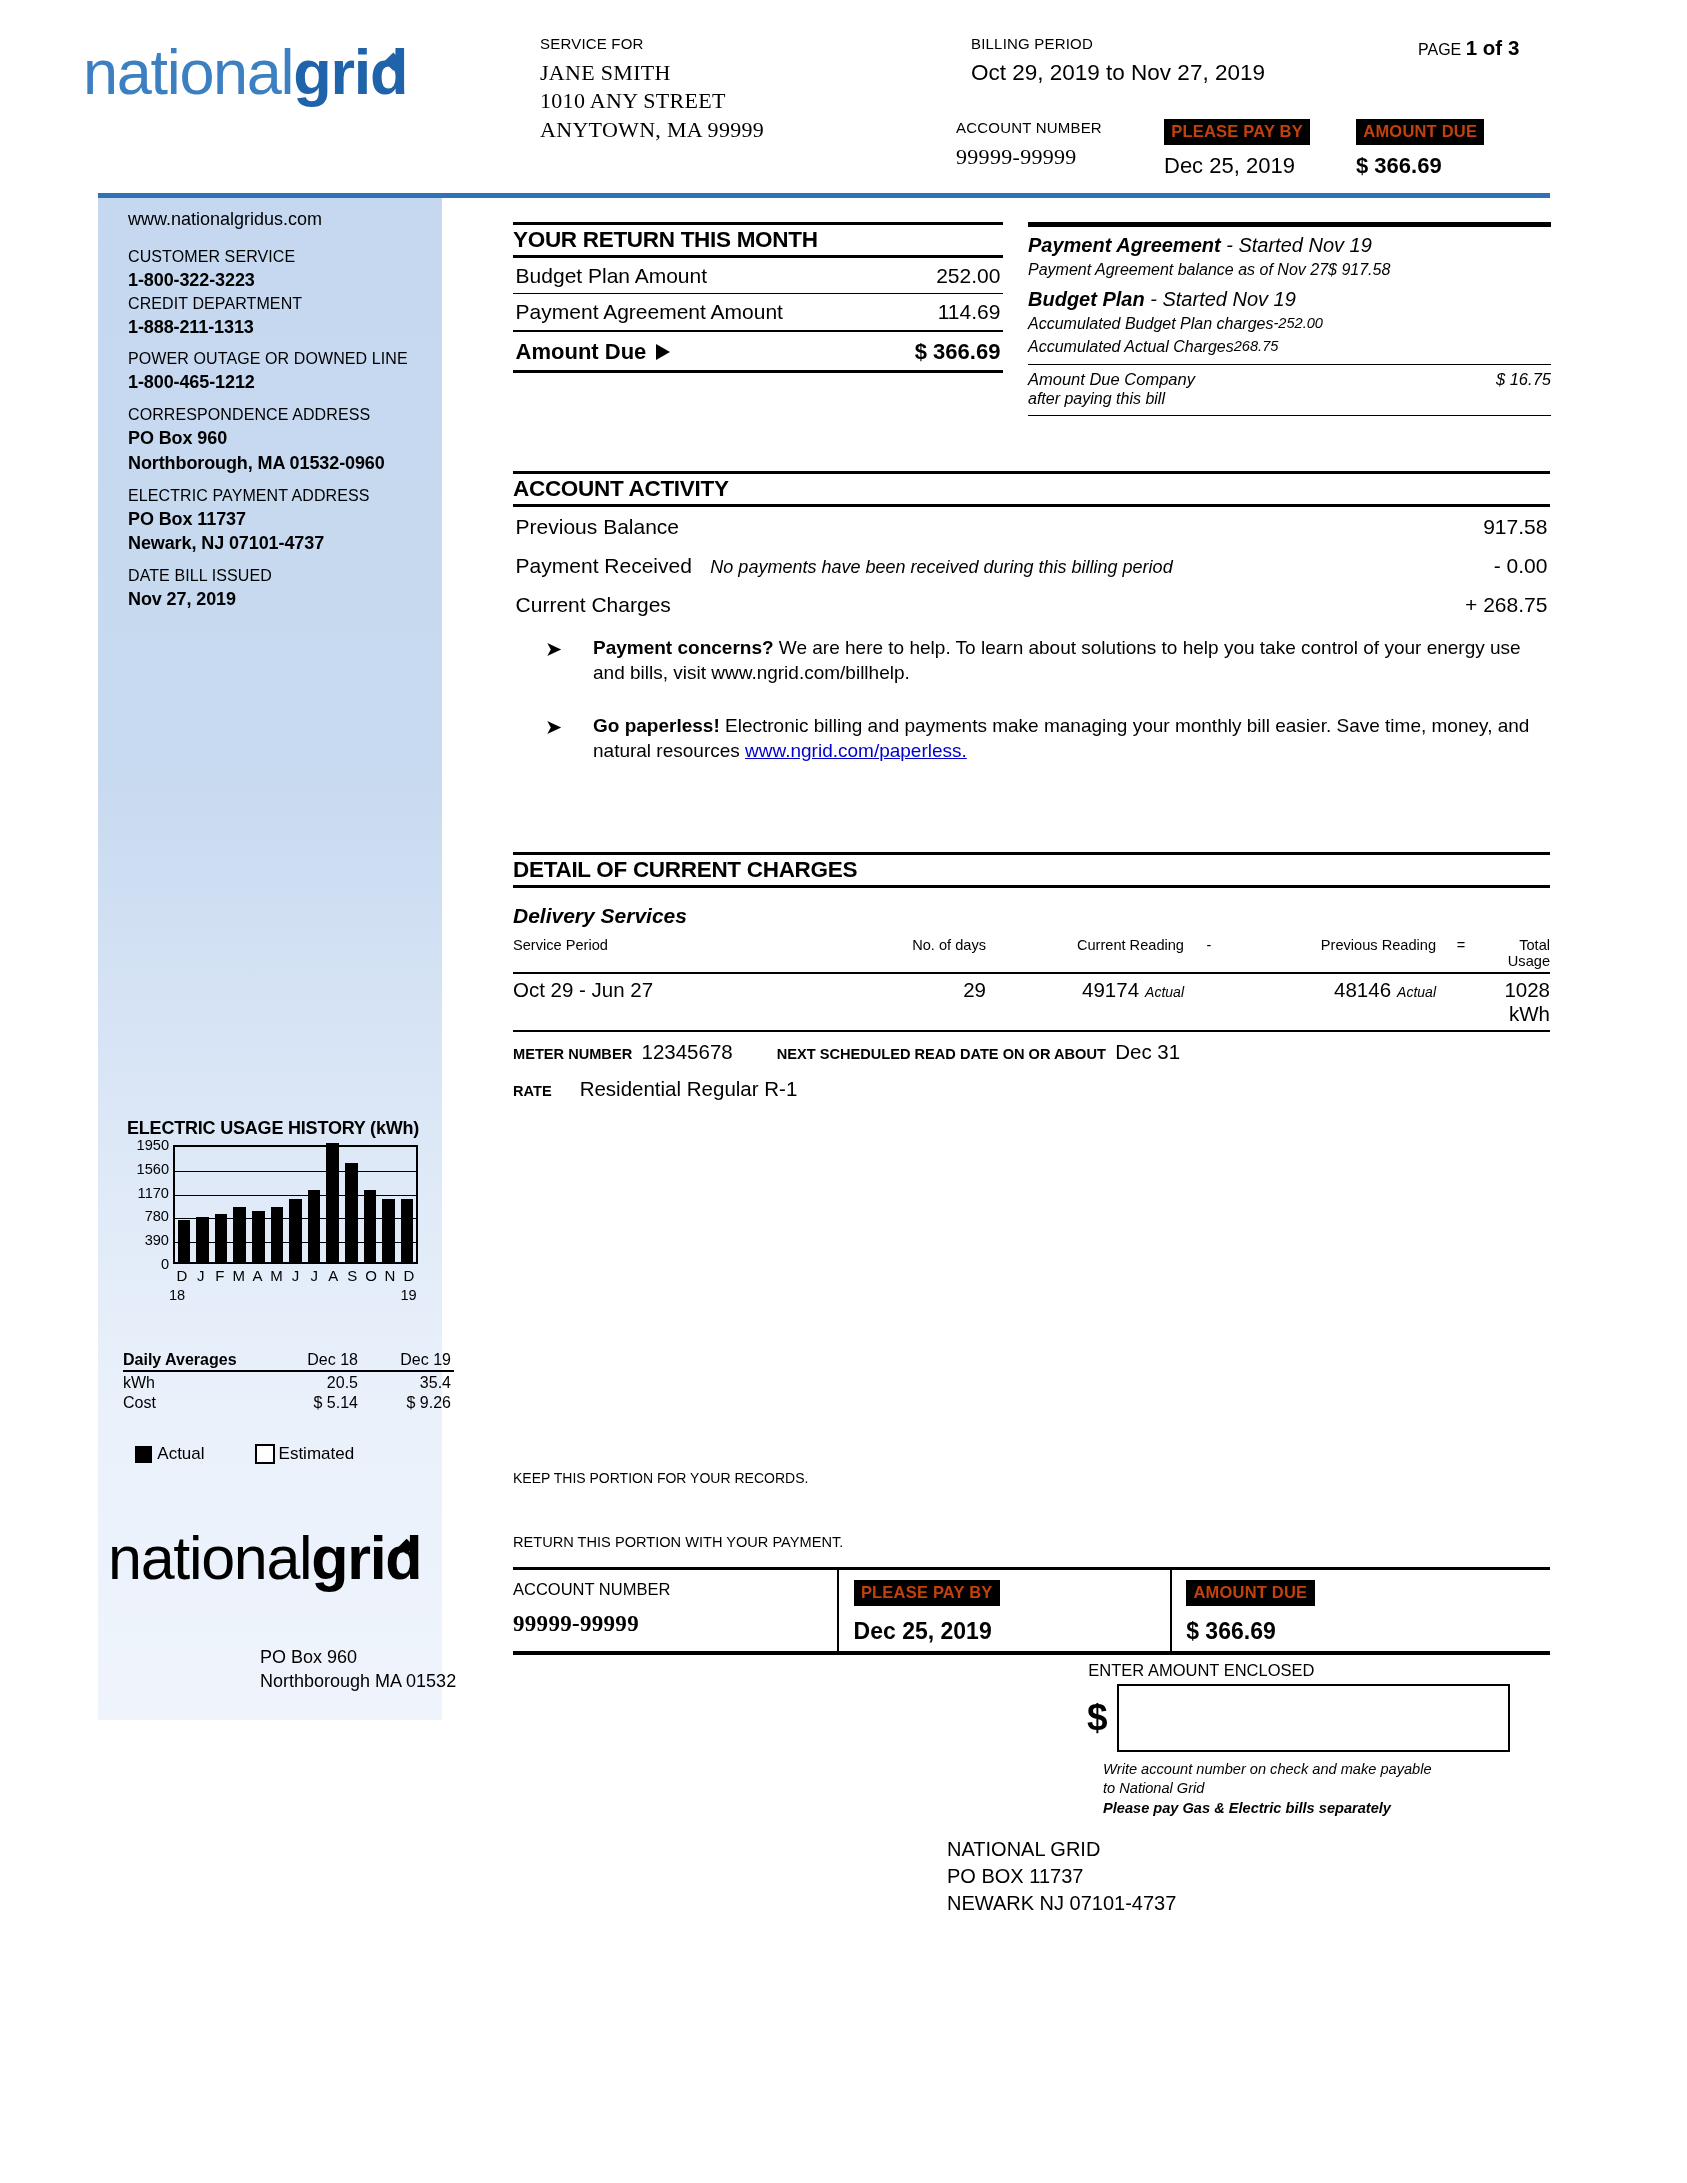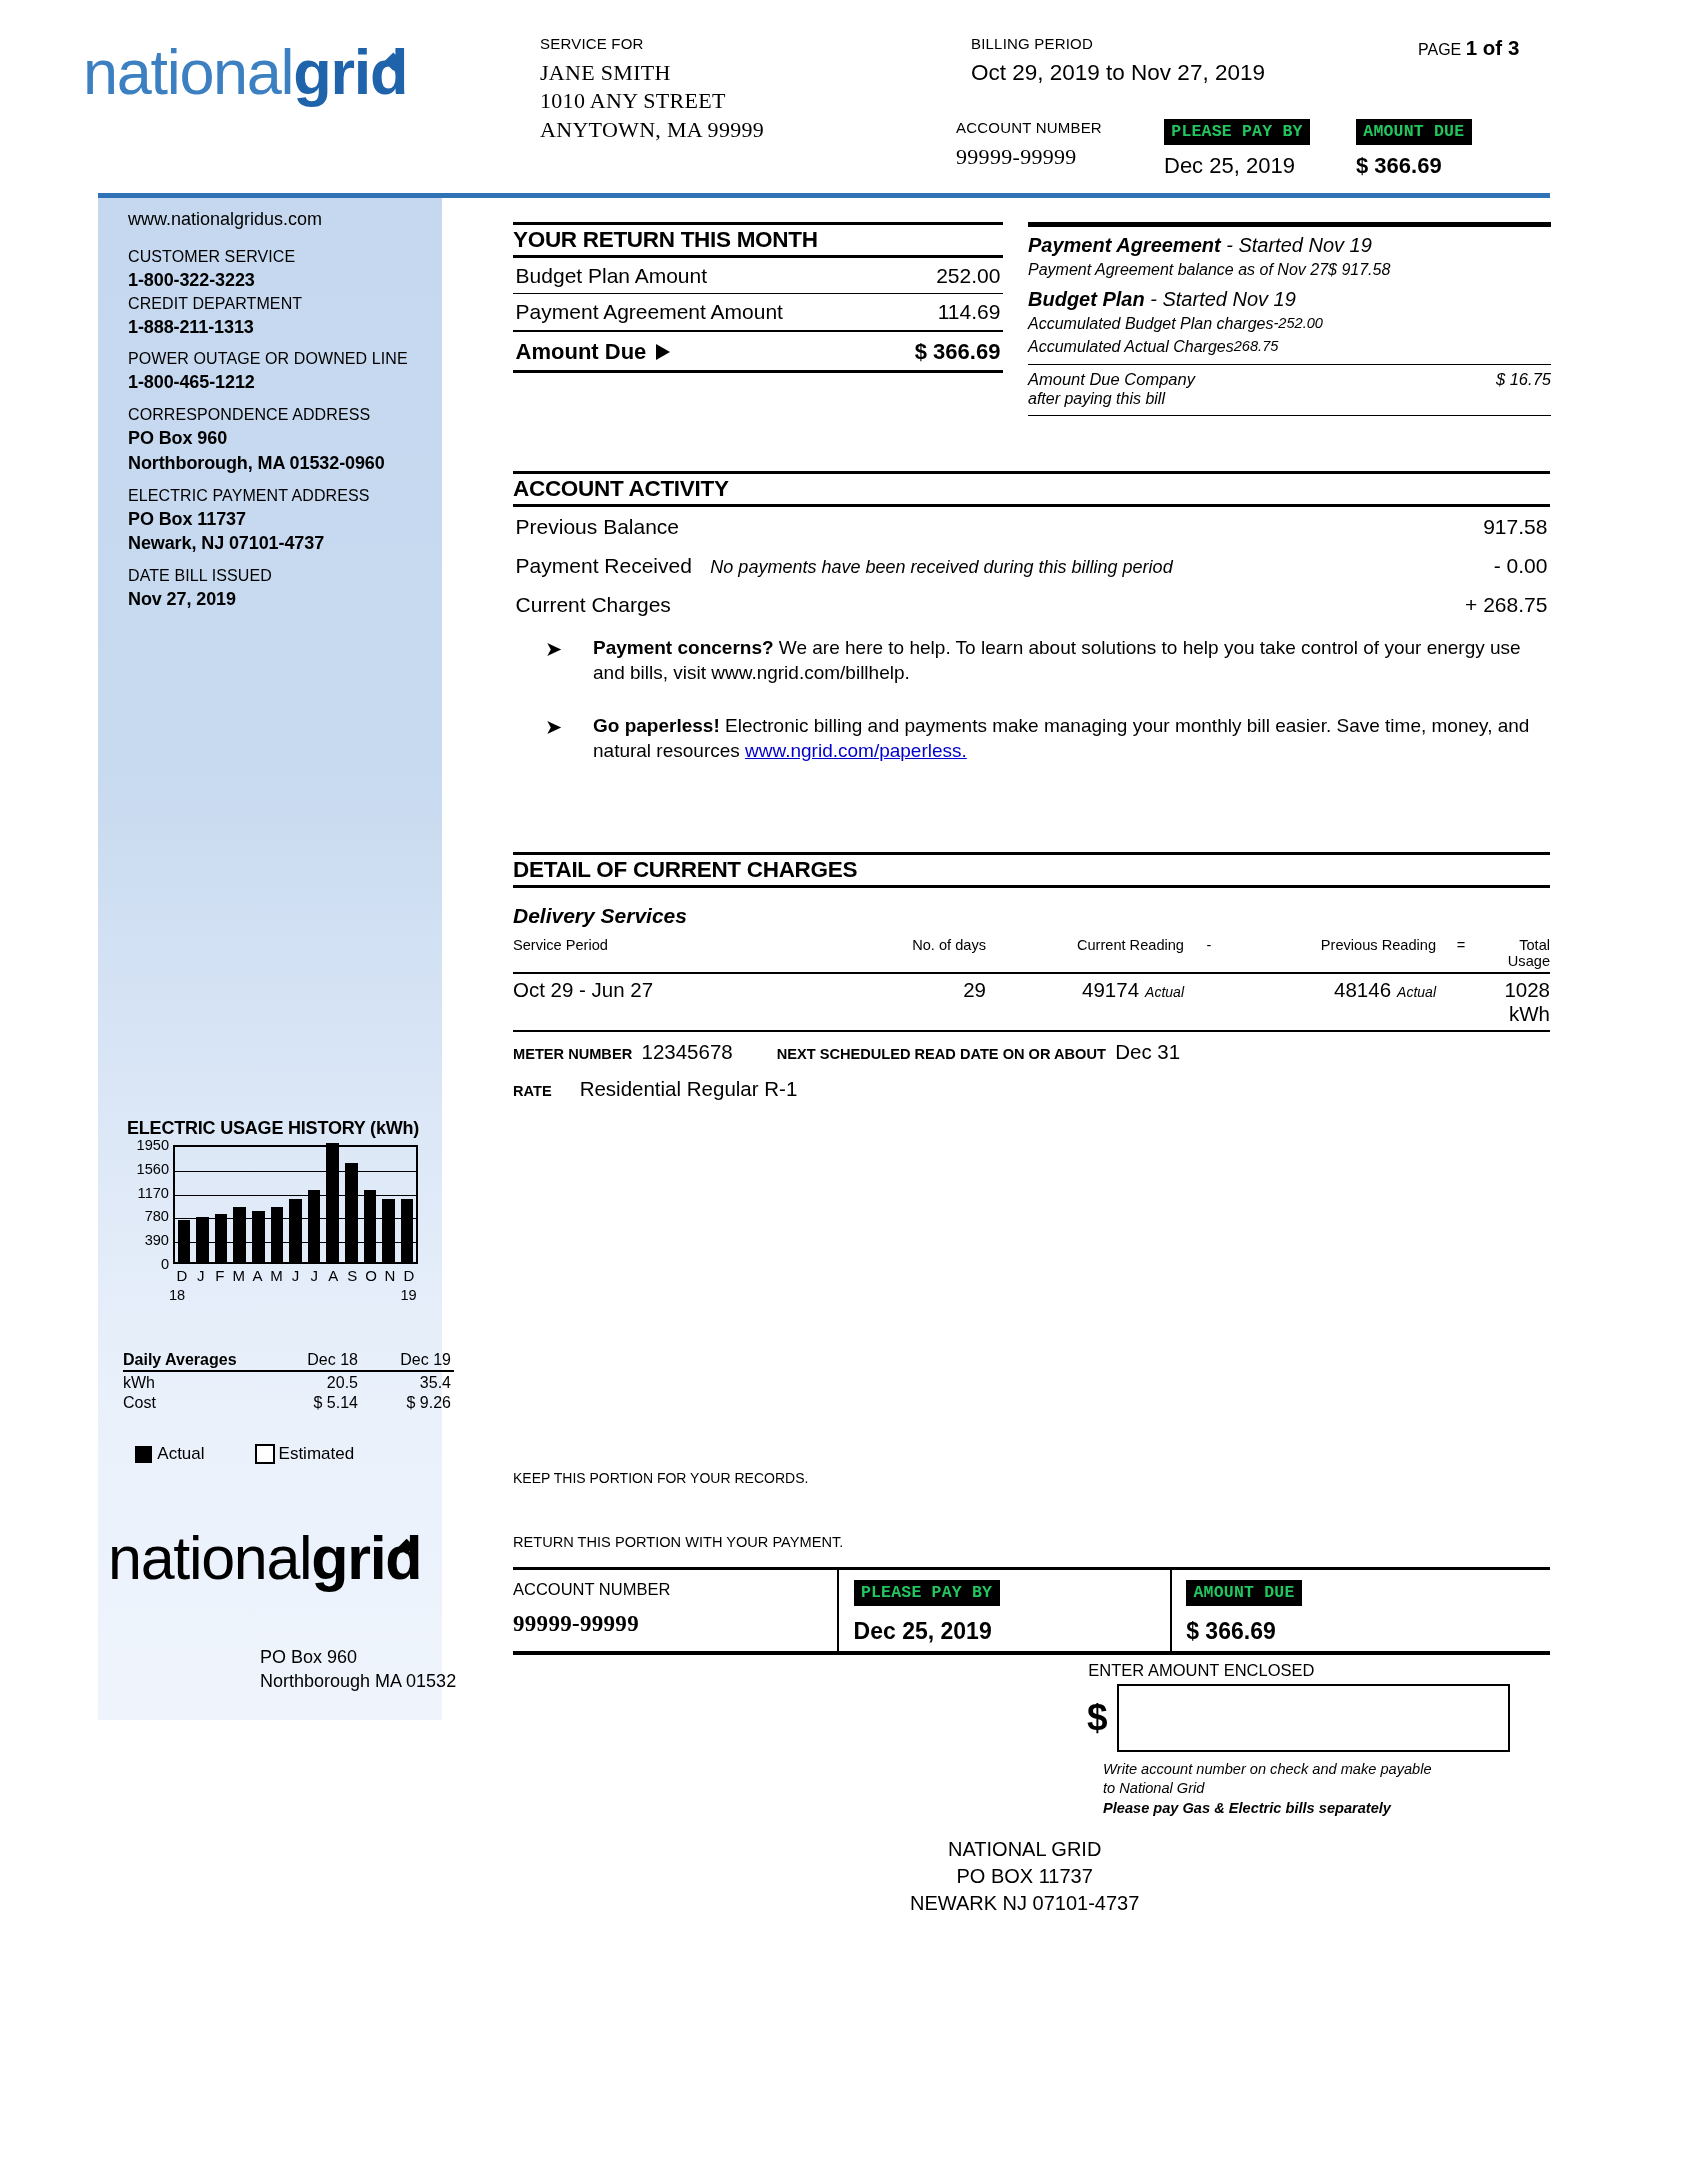--- a/index.html
+++ b/index.html
@@ -16,21 +16,21 @@
       transform:rotate(45deg);}
 
   
   #header-logo{position:absolute;left:41px;top:41px;color:#2f73b6;font-size:63px;}
   #header-logo .lg-national{color:#3d80c2;}
   #header-logo .lg-grid{color:#1f63aa;}
   #header-logo .diamond::before{left:-20.5px;top:-39px;width:12.6px;height:12.6px;background:#1f63aa;}
 
   .hdr-lbl{font-size:15px;letter-spacing:0.2px;font-weight:400;}
   .hdr-val-serif{font-family:"Liberation Serif","DejaVu Serif",serif;font-size:22px;letter-spacing:0.3px;}
-  .blk{background:#000;color:#22c55e;font-weight:700;font-size:16.5px;padding:3.3px 7.3px 4px;display:inline-block;letter-spacing:0.2px;font-family:Liberation Mono, monospace;}
+  .blk{background:#000;color:#c2410c;font-weight:700;font-size:16.5px;padding:3.3px 7.3px 4px;display:inline-block;letter-spacing:0.2px;}
 
   #service-for{position:absolute;left:498px;top:35px;}
   #service-for .l1{margin-bottom:6.6px;}
   #service-for .addr{line-height:1.30;}
 
   #billing-period{position:absolute;left:929px;top:35px;}
   #billing-period .bp-val{font-size:22.5px;margin-top:8px;}
 
   #page-indicator{position:absolute;left:1376px;top:36px;font-size:16px;}
   #page-indicator b{font-size:20.5px;}
@@ -159,21 +159,21 @@
   #stub .plainlbl{font-size:16.5px;}
 
   #amount-enclosed{position:absolute;left:1045px;top:1661px;width:423px;}
   #amount-enclosed .lbl{font-size:16.5px;margin-bottom:4px;margin-left:1.3px;}
   #amount-enclosed .boxrow{display:flex;align-items:center;}
   #amount-enclosed .dollar{font-size:37px;font-weight:700;margin-right:9.3px;}
   #amount-enclosed .box{flex:1;height:64px;border:2px solid #000;background:#fff;}
   #amount-enclosed .note{font-size:14.6px;font-style:italic;line-height:1.32;margin-top:8px;margin-left:16px;}
   #amount-enclosed .note b{font-weight:700;}
 
-  #remit-address{position:absolute;left:868px;top:1836px;font-size:20px;line-height:1.34;text-align:center;}
+  #remit-address{position:absolute;left:905px;top:1836px;font-size:20px;line-height:1.34;}
 </style>
 </head>
 <body>
 
 <div class="page">
 
   <div id="header-logo" class="logo"><span class="lg-national">national</span><span class="lg-grid">grid</span><span class="diamond"></span></div>
 
   <div id="service-for">
     <div class="hdr-lbl l1">SERVICE FOR</div>

